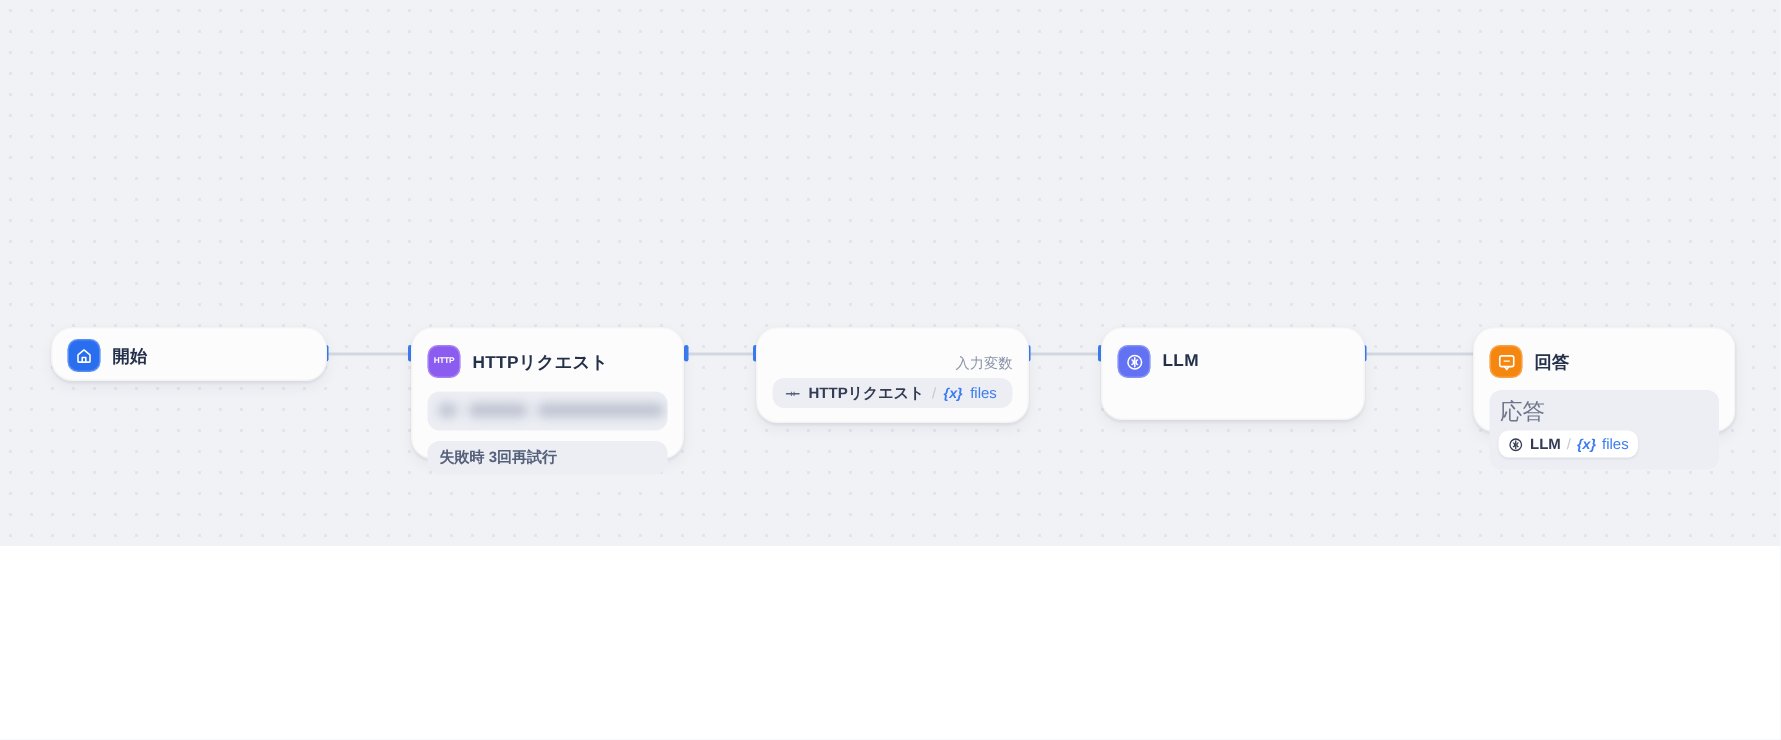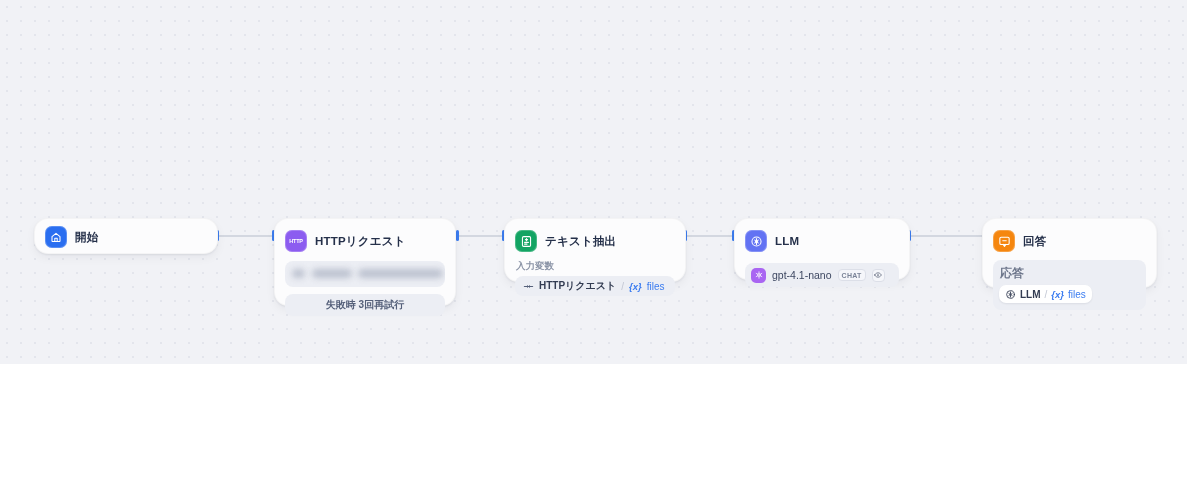--- a/index.html
+++ b/index.html
@@ -70,21 +70,22 @@
     color: #ffffff;
     letter-spacing: -.2px;
     font-family: "Liberation Sans", sans-serif;
   }
 
   
   .sub-label {
     font-size: 9.5px;
     color: #8a93a6;
     margin: 7px 0 3px 1px;
-    font-weight: 700;
+    font-weight: 400;
+    text-align: right;
   }
 
   .gray-box {
     background: #eceef4;
     border-radius: 8px;
     height: 22px;
     display: flex;
     align-items: center;
     padding: 0 8px;
     gap: 5px;
@@ -192,25 +193,25 @@
   }
 
   
   .resp-block {
     background: #eceef4;
     border-radius: 8px;
     padding: 5px 6px 6px 6px;
     margin-top: 7px;
   }
   .resp-label {
-    font-size: 12px;
+    font-size: 15px;
     color: #6d768b;
     margin-bottom: 3px;
     margin-left: 1px;
-    font-weight: 700;
+    font-weight: 400;
   }
 
   
   .edge {
     position: absolute;
     height: 2px;
     background: #d3d7e0;
     border-radius: 1px;
   }
   .handle {
@@ -261,36 +262,26 @@
       </span>
       <span class="node-title">HTTPリクエスト</span>
     </div>
 
     <div class="blurred-bar">
       <span class="smudge s1"></span>
       <span class="smudge s2"></span>
       <span class="smudge s3"></span>
     </div>
 
-    <div class="gray-box" style="margin-top:7px;justify-content:center;">
+    <div class="gray-box" style="margin-top:7px;">
       <span class="gray-box-text">失敗時 3回再試行</span>
     </div>
   </div>
 
   <div class="node" style="left:504px; top:218px; width:182px; height:64px;">
-    <div class="node-head">
-      <span class="chip chip-text">
-        <svg width="13" height="13" viewBox="0 0 24 24" fill="none" stroke="#ffffff" stroke-width="2" stroke-linecap="round" stroke-linejoin="round">
-          <rect x="4.5" y="3" width="15" height="18" rx="2.2"></rect>
-          <path d="M12 6.6v4M10 8.6h4"></path>
-          <path d="M8.4 13.6h7.2M8.4 16.8h4.6"></path>
-        </svg>
-      </span>
-      <span class="node-title">テキスト抽出</span>
-    </div>
 
     <div class="sub-label">入力変数</div>
 
     <div class="gray-box" style="height:20px;">
       <span style="display:flex;align-items:center;">
         <svg class="mini-icon" viewBox="0 0 24 24" fill="none">
           <text x="12" y="15" font-size="9" font-weight="bold" fill="#55607a" text-anchor="middle" font-family="Liberation Sans">H</text>
           <path d="M3 12h18" stroke="#55607a" stroke-width="2.4" stroke-linecap="round"></path>
         </svg>
       </span>
@@ -306,36 +297,20 @@
       <span class="chip chip-llm">
         <svg width="13" height="13" viewBox="0 0 24 24" fill="none" stroke="#ffffff" stroke-width="1.9" stroke-linecap="round">
           <circle cx="12" cy="12" r="8.4"></circle>
           <path d="M12 6.4v11.2"></path>
           <path d="M8.6 9.2c2.3 0 2.3 5.6 0 5.6M15.4 9.2c-2.3 0-2.3 5.6 0 5.6"></path>
         </svg>
       </span>
       <span class="node-title">LLM</span>
     </div>
 
-    <div class="model-row" style="margin-top:10px;">
-      <span class="model-chip">
-        <svg width="10" height="10" viewBox="0 0 24 24" fill="none" stroke="#ffffff" stroke-width="1.8" stroke-linecap="round">
-          <circle cx="12" cy="12" r="3.1"></circle>
-          <path d="M12 4.3v4.6M12 15.1v4.6M5.3 8.1l4 2.3M14.7 13.6l4 2.3M5.3 15.9l4-2.3M14.7 10.4l4-2.3"></path>
-        </svg>
-      </span>
-      <span class="model-name">gpt-4.1-nano</span>
-      <span class="badge-chat">CHAT</span>
-      <span class="eye-btn">
-        <svg width="8" height="8" viewBox="0 0 24 24" fill="none" stroke="#5d6679" stroke-width="2.4" stroke-linecap="round" stroke-linejoin="round">
-          <path d="M1.8 12S5.6 5.4 12 5.4 22.2 12 22.2 12 18.4 18.6 12 18.6 1.8 12 1.8 12z"></path>
-          <circle cx="12" cy="12" r="2.6" fill="#5d6679" stroke="none"></circle>
-        </svg>
-      </span>
-    </div>
   </div>
 
   <div class="node" style="left:982px; top:218px; width:175px; height:70px;">
     <div class="node-head">
       <span class="chip chip-answer">
         <svg width="13" height="13" viewBox="0 0 24 24" fill="none" stroke="#ffffff" stroke-width="2" stroke-linecap="round" stroke-linejoin="round">
           <rect x="3.4" y="4.2" width="17.2" height="13.2" rx="2.4"></rect>
           <path d="M9.4 17.4 12 21l2.6-3.6"></path>
           <path d="M8.8 10.6h6.4" stroke-width="1.8"></path>
         </svg>

